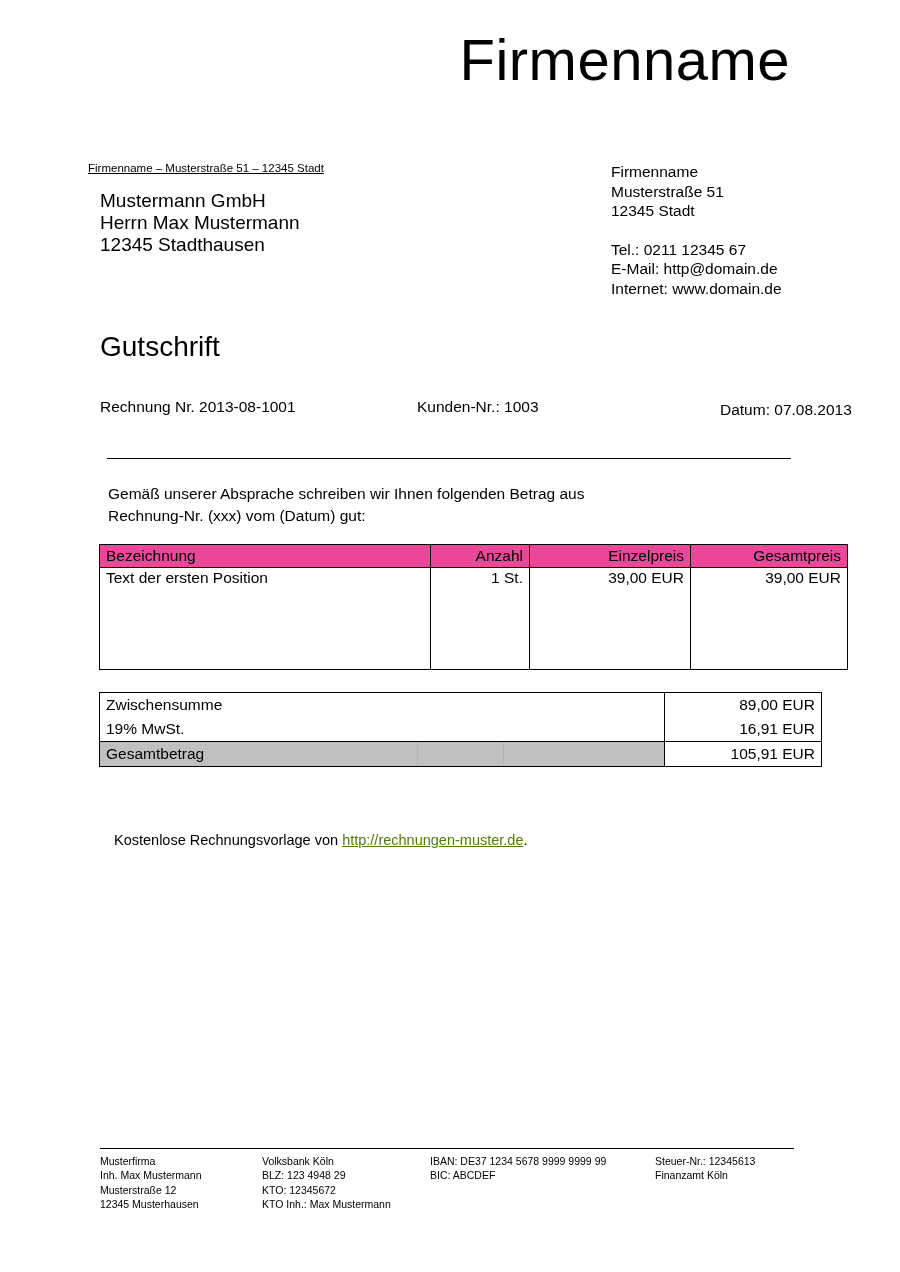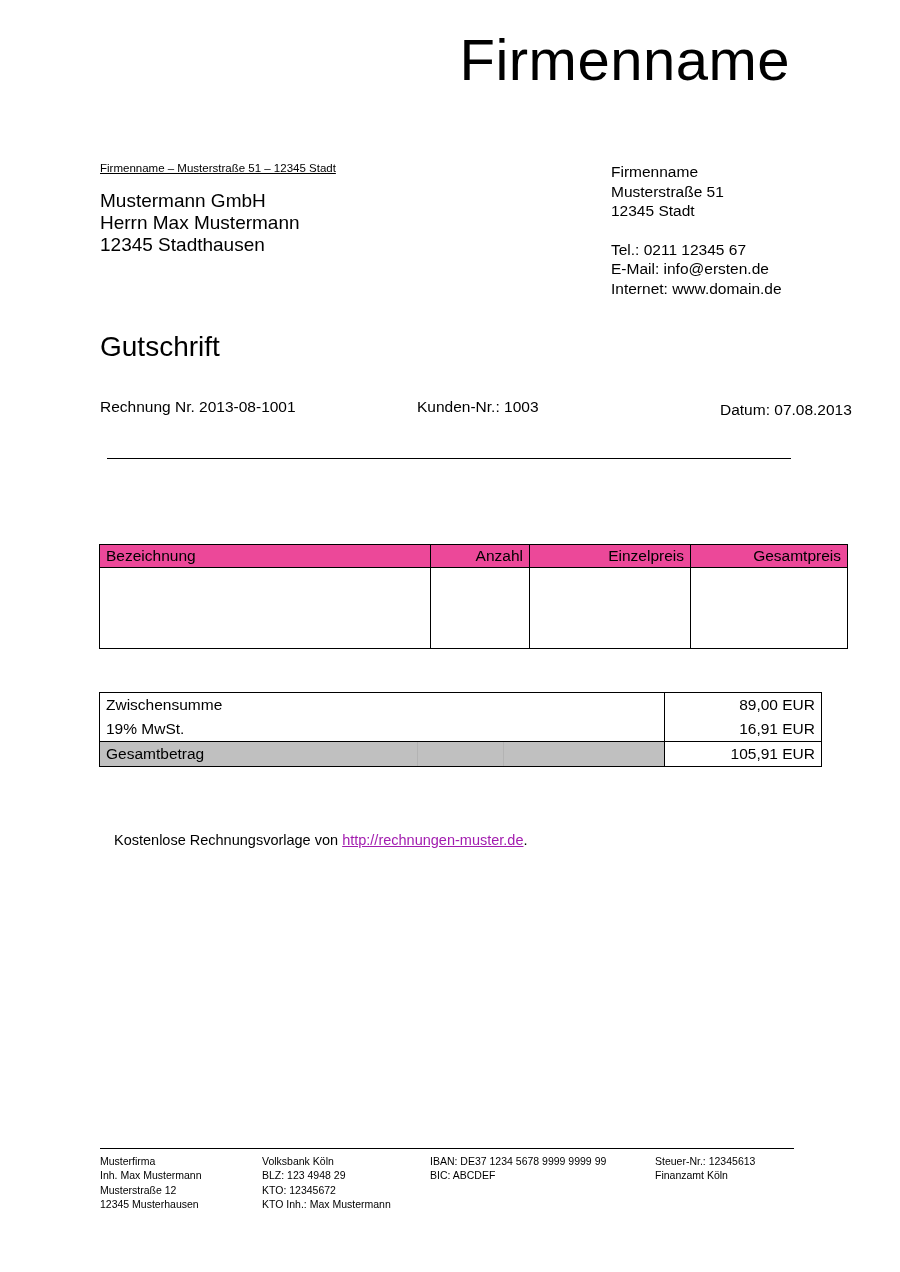--- a/index.html
+++ b/index.html
@@ -33,21 +33,21 @@
     line-height: 1.05;
     font-weight: normal;
     letter-spacing: 0.5px;
     white-space: nowrap;
   }
 
   
   .sender-line {
     position: absolute;
     top: 161px;
-    left: 100px;
+    left: 88px;
     font-size: 11.5px;
     line-height: 1.3;
     text-decoration: underline;
     white-space: nowrap;
   }
 
   .recipient {
     position: absolute;
     top: 190px;
     left: 100px;
@@ -219,21 +219,21 @@
   
   .promo {
     position: absolute;
     top: 830px;
     left: 114px;
     font-size: 14.5px;
     line-height: 20px;
     white-space: nowrap;
   }
   .promo a {
-    color: #a21caf;
+    color: #4d7c0f;
     text-decoration: underline;
   }
 
   
   .footer-rule {
     position: absolute;
     top: 1148px;
     left: 100px;
     width: 694px;
     height: 0;
@@ -271,45 +271,55 @@
     <div>Herrn Max Mustermann</div>
     <div>12345 Stadthausen</div>
   </div>
 
   <div class="contact-block">
     <div>Firmenname</div>
     <div>Musterstraße 51</div>
     <div>12345 Stadt</div>
     <div class="gap"></div>
     <div>Tel.: 0211 12345 67</div>
-    <div>E-Mail: info@ersten.de</div>
+    <div>E-Mail: http@domain.de</div>
     <div>Internet: www.domain.de</div>
   </div>
 
   <div class="doc-title">Gutschrift</div>
 
   <div class="meta-row">
     <div class="meta-invoice">Rechnung Nr. 2013-08-1001</div>
     <div class="meta-customer">Kunden-Nr.: 1003</div>
     <div class="meta-date">Datum: 07.08.2013</div>
   </div>
 
   <div class="rule"></div>
 
+  <div class="intro">
+    <div>Gemäß unserer Absprache schreiben wir Ihnen folgenden Betrag aus</div>
+    <div>Rechnung-Nr. (xxx) vom (Datum) gut:</div>
+  </div>
 
   <table class="items-table">
     <thead>
       <tr>
         <th class="col-desc">Bezeichnung</th>
         <th class="col-qty">Anzahl</th>
         <th class="col-unit">Einzelpreis</th>
         <th class="col-total">Gesamtpreis</th>
       </tr>
     </thead>
     <tbody>
+      <tr>
+        <td class="col-desc">Text der ersten Position</td>
+        <td class="col-qty">1 St.</td>
+        <td class="col-unit">39,00 EUR</td>
+        <td class="col-total">39,00 EUR</td>
+      </tr>
       <tr class="filler">
         <td class="col-desc"></td>
         <td class="col-qty"></td>
         <td class="col-unit"></td>
         <td class="col-total"></td>
       </tr>
       <tr class="filler">
         <td class="col-desc"></td>
         <td class="col-qty"></td>
         <td class="col-unit"></td>

